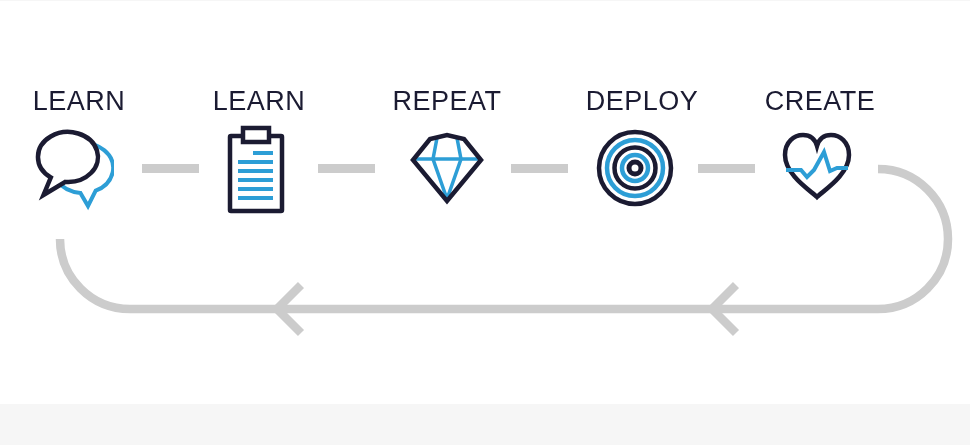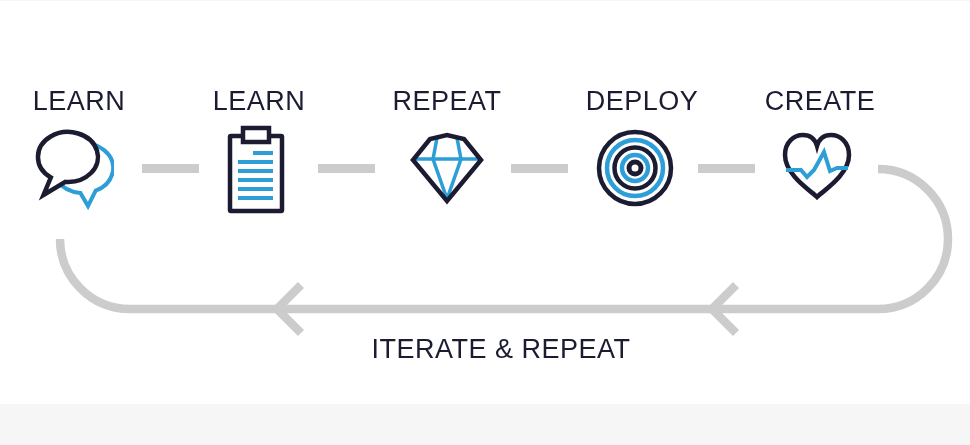--- a/index.html
+++ b/index.html
@@ -93,15 +93,14 @@
   <div class="dash" style="left:318px"></div>
   <div class="dash" style="left:511px"></div>
   <div class="dash" style="left:698px"></div>
 
   <svg class="loop-svg" width="970" height="445" viewBox="0 0 970 445">
     <path class="loop-stroke" d="M878,168 A70,70 0 0 1 878,308 L130,308 A70,70 0 0 1 60,238"></path>
     <path class="chev" d="M301,284 L277,308 L301,332"></path>
     <path class="chev" d="M736,284 L712,308 L736,332"></path>
   </svg>
 
-  <div class="iterate-label">ITERATE &amp; REPEAT</div>
 
 </div>
 
 </body></html>

